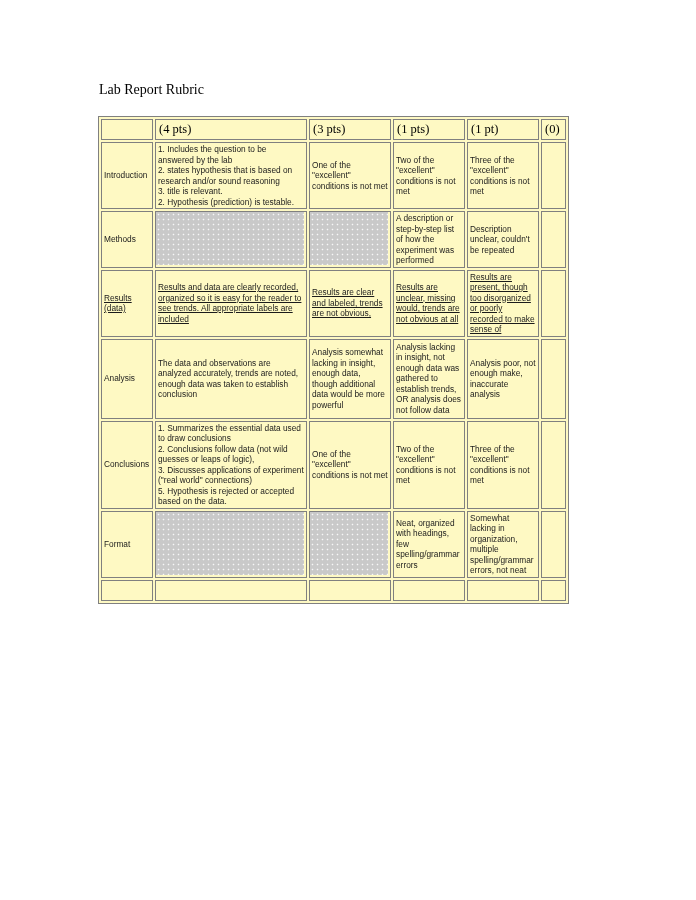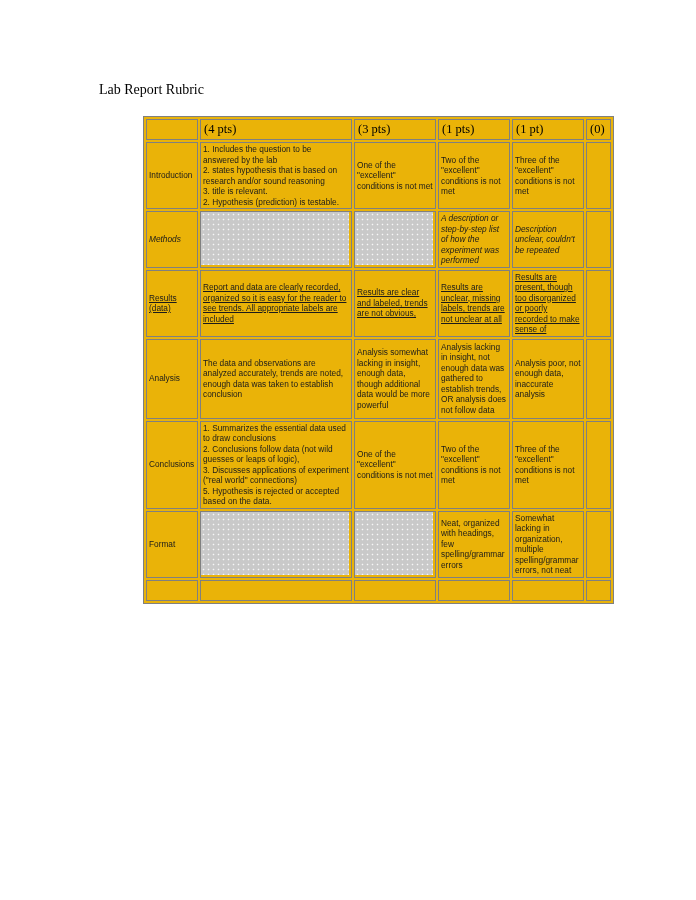--- a/index.html
+++ b/index.html
@@ -22,42 +22,41 @@
     font-size:14px;color:#000;
     white-space:nowrap;
   }
   table.rubric{
     position:absolute;left:98px;top:116px;
     width:471px;
     table-layout:fixed;
     border-collapse:separate;
     border-spacing:2px;
     border:1px solid var(--border);
-    background:#eab308;
-    margin-left:45px;
+    background:#fef9c3;
   }
   table.rubric td{
     border:1px solid var(--border);
     padding:1px 2px;
     vertical-align:middle;
     font-size:8.3px;
     line-height:10.5px;
     overflow:hidden;
     word-wrap:break-word;
   }
   tr.hdr td{
     font-family:"Liberation Serif","DejaVu Serif",serif;
     font-size:12.5px;line-height:15px;
     height:17px;
     padding-left:3px;
     color:#000;
   }
   td.rowlabel{padding-left:3px;}
   tr.r-intro td{height:59px;}
-  tr.r-methods td{height:50px;font-style:italic;}
+  tr.r-methods td{height:50px;}
   tr.r-results td{height:62px;text-decoration:underline;}
   tr.r-analysis td{height:76px;}
   tr.r-conclusions td{height:82px;}
   tr.r-format td{height:62px;}
   tr.r-empty td{height:17px;}
   td.shaded{position:relative;padding:0;}
   .shade{
     position:absolute;top:0;left:0;right:2px;bottom:2px;
     background-color:var(--shade);
     background-image:radial-gradient(circle, rgba(255,255,255,0.85) 0.7px, rgba(255,255,255,0) 1.1px);
@@ -114,33 +113,33 @@
       <td class="shaded">
             <div class="shade"></div>
           </td>
       <td>A description or step-by-step list of how the experiment was performed</td>
       <td>Description unclear, couldn't be repeated</td>
       <td></td>
     </tr>
 
     <tr class="r-results">
       <td class="rowlabel">Results (data)</td>
-      <td>Report and data are clearly recorded, organized so it is easy for the reader to see trends. All appropriate labels are included</td>
+      <td>Results and data are clearly recorded, organized so it is easy for the reader to see trends. All appropriate labels are included</td>
       <td>Results are clear and labeled, trends are not obvious,</td>
-      <td>Results are unclear, missing labels, trends are not unclear at all</td>
+      <td>Results are unclear, missing would, trends are not obvious at all</td>
       <td>Results are present, though too disorganized or poorly recorded to make sense of</td>
       <td></td>
     </tr>
 
     <tr class="r-analysis">
       <td class="rowlabel">Analysis</td>
       <td>The data and observations are analyzed accurately, trends are noted, enough data was taken to establish conclusion</td>
       <td>Analysis somewhat lacking in insight, enough data, though additional data would be more powerful</td>
       <td>Analysis lacking in insight, not enough data was gathered to establish trends, OR analysis does not follow data</td>
-      <td>Analysis poor, not enough data, inaccurate analysis</td>
+      <td>Analysis poor, not enough make, inaccurate analysis</td>
       <td></td>
     </tr>
 
     <tr class="r-conclusions">
       <td class="rowlabel">Conclusions</td>
       <td class="cell-list">
         <div>1. Summarizes the essential data used to draw conclusions</div>
         <div>2. Conclusions follow data (not wild guesses or leaps of logic),</div>
         <div>3. Discusses applications of experiment ("real world" connections)</div>
         <div>5. Hypothesis is rejected or accepted based on the data.</div>

